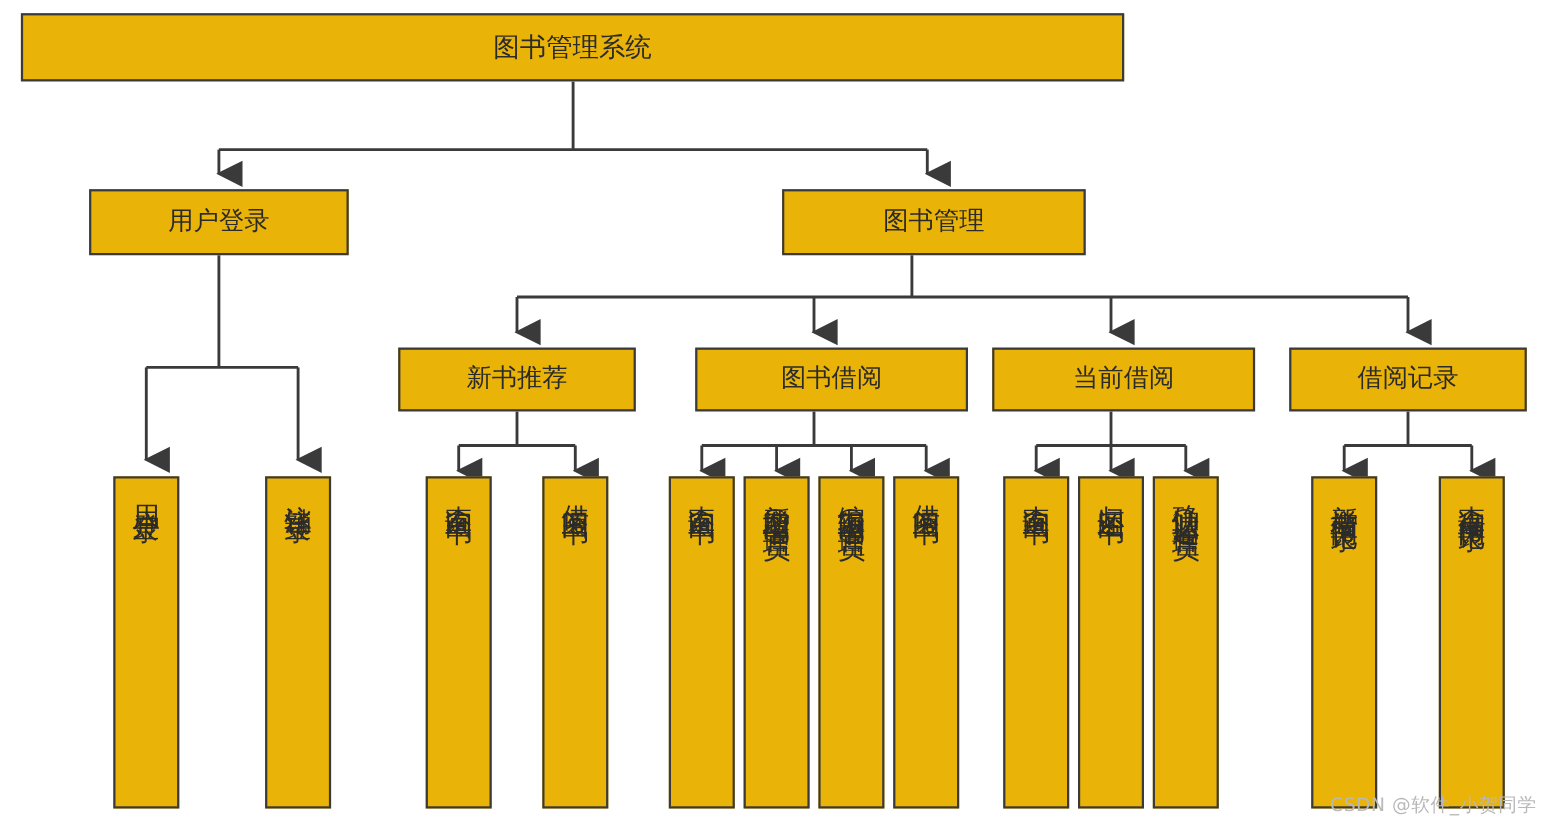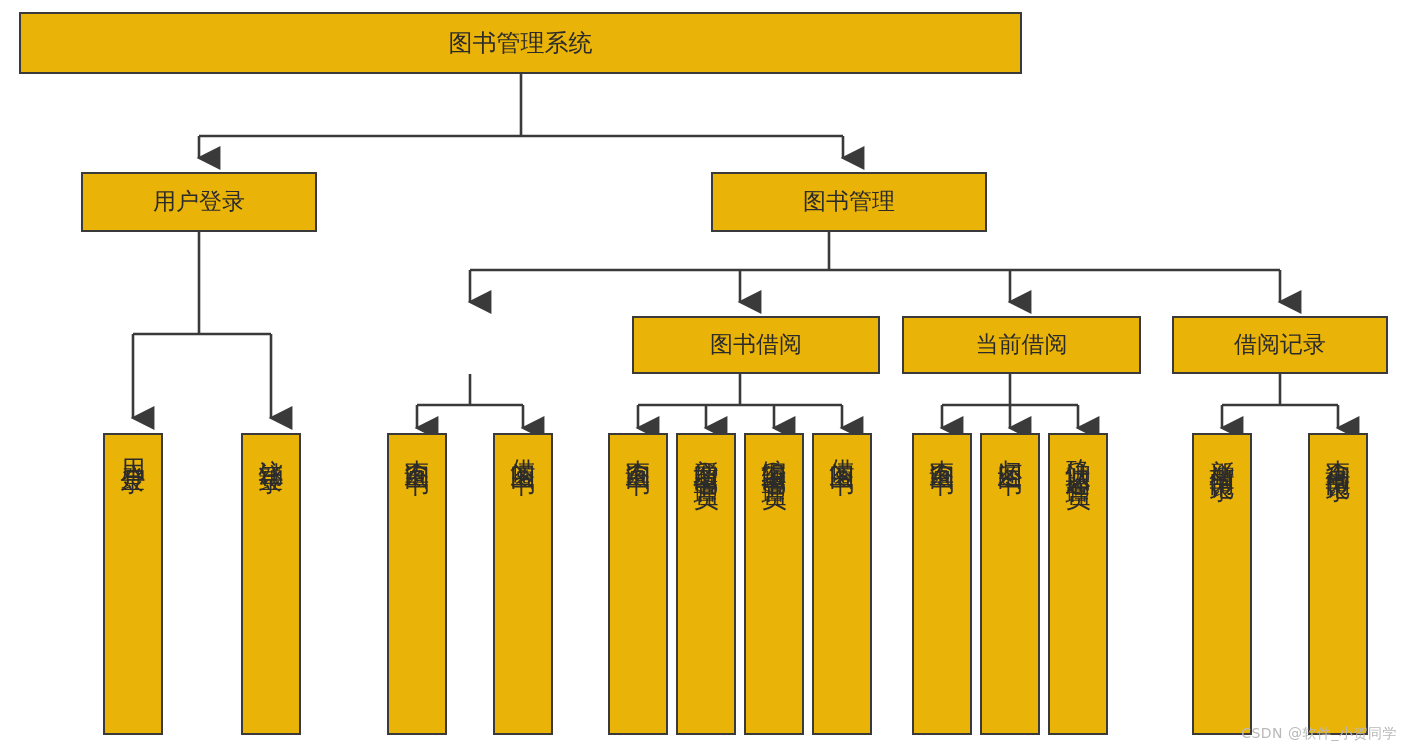--- a/index.html
+++ b/index.html
@@ -53,21 +53,21 @@
     text-orientation: upright;
     font-size: 25px;
     letter-spacing: 4px;
     line-height: 1;
   }
   .node.root .node-label { font-size: 24px; }
   .watermark {
     position: absolute;
     right: 8px;
     bottom: 4px;
-    font-size: 14px;
+    font-size: 17px;
     color: #b9b9b9;
     letter-spacing: 0.5px;
     z-index: 3;
     white-space: nowrap;
   }
 </style>
 </head>
 <body>
 
 <div id="canvas">
@@ -126,20 +126,23 @@
     <span class="node-label">图书管理系统</span>
   </div>
 
   <div class="node horiz" style="left:81px; top:172px; width:236px; height:60px;">
     <span class="node-label">用户登录</span>
   </div>
   <div class="node horiz" style="left:711px; top:172px; width:276px; height:60px;">
     <span class="node-label">图书管理</span>
   </div>
 
+  <div class="node horiz" style="left:362px; top:316px; width:216px; height:58px;">
+    <span class="node-label">新书推荐</span>
+  </div>
   <div class="node horiz" style="left:632px; top:316px; width:248px; height:58px;">
     <span class="node-label">图书借阅</span>
   </div>
   <div class="node horiz" style="left:902px; top:316px; width:239px; height:58px;">
     <span class="node-label">当前借阅</span>
   </div>
   <div class="node horiz" style="left:1172px; top:316px; width:216px; height:58px;">
     <span class="node-label">借阅记录</span>
   </div>
 

